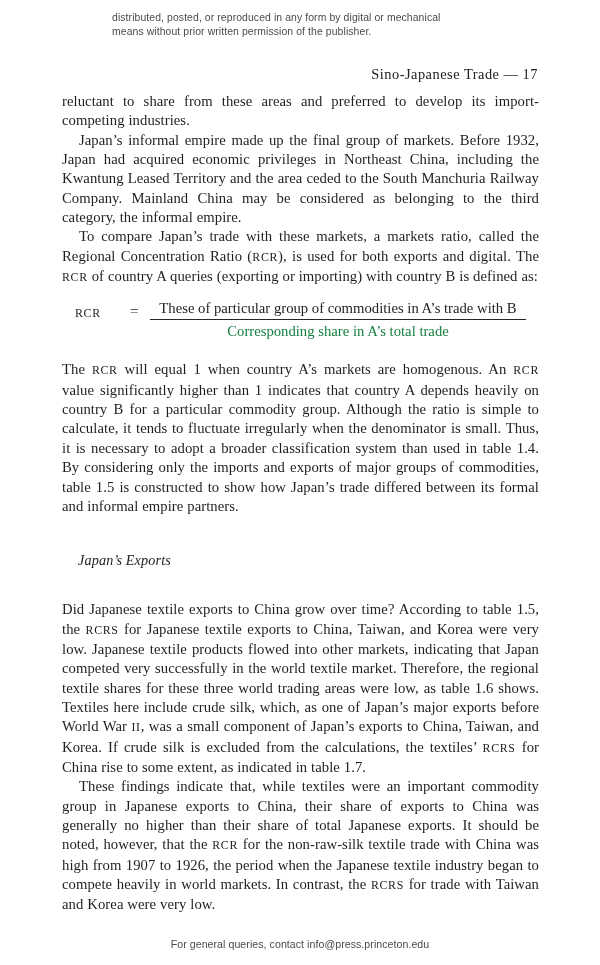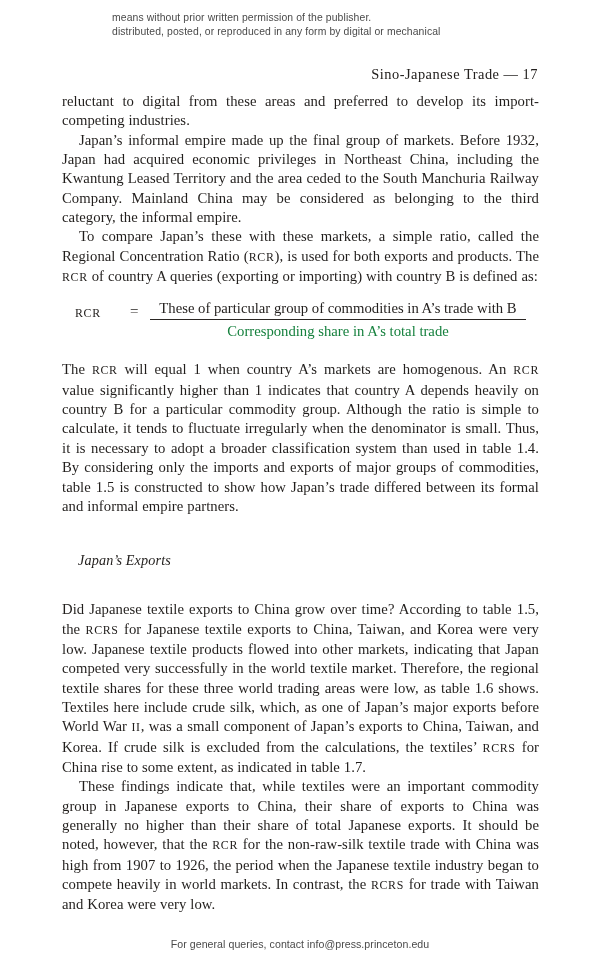--- a/index.html
+++ b/index.html
@@ -155,33 +155,33 @@
     color: #4a4a4a;
     letter-spacing: 0.005em;
   }
 </style>
 </head>
 <body>
 
 <div class="page">
 
   <div class="copyright-block">
+    <span class="cline">distributed, posted, or reproduced in any form by digital or mechanical</span>
     <span class="cline">means without prior written permission of the publisher.</span>
-    <span class="cline">distributed, posted, or reproduced in any form by digital or mechanical</span>
   </div>
 
   <div class="running-head">Sino-Japanese Trade — 17</div>
 
   <div class="body-column">
 
-    <p class="para"><span>reluctant to digital from these areas and preferred to develop its import-competing industries.</span></p>
+    <p class="para"><span>reluctant to share from these areas and preferred to develop its import-competing industries.</span></p>
 
     <p class="para indented"><span>Japan’s informal empire made up the final group of markets. Before 1932, Japan had acquired economic privileges in Northeast China, including the Kwantung Leased Territory and the area ceded to the South Manchuria Railway Company. Mainland China may be considered as belonging to the third category, the informal empire.</span></p>
 
-    <p class="para indented"><span>To compare Japan’s these with these markets, a simple ratio, called the Regional Concentration Ratio (</span><span class="sc">RCR</span><span>), is used for both exports and products. The </span><span class="sc">RCR</span><span> of country A queries (exporting or importing) with country B is defined as:</span></p>
+    <p class="para indented"><span>To compare Japan’s trade with these markets, a markets ratio, called the Regional Concentration Ratio (</span><span class="sc">RCR</span><span>), is used for both exports and digital. The </span><span class="sc">RCR</span><span> of country A queries (exporting or importing) with country B is defined as:</span></p>
 
     <div class="formula">
       <span class="formula-label">RCR</span>
       <span class="formula-eq">=</span>
       <div class="formula-fraction">
         <span class="formula-numerator">These of particular group of commodities in A’s trade with B</span>
         <span class="formula-denominator">Corresponding share in A’s total trade</span>
       </div>
     </div>
 

